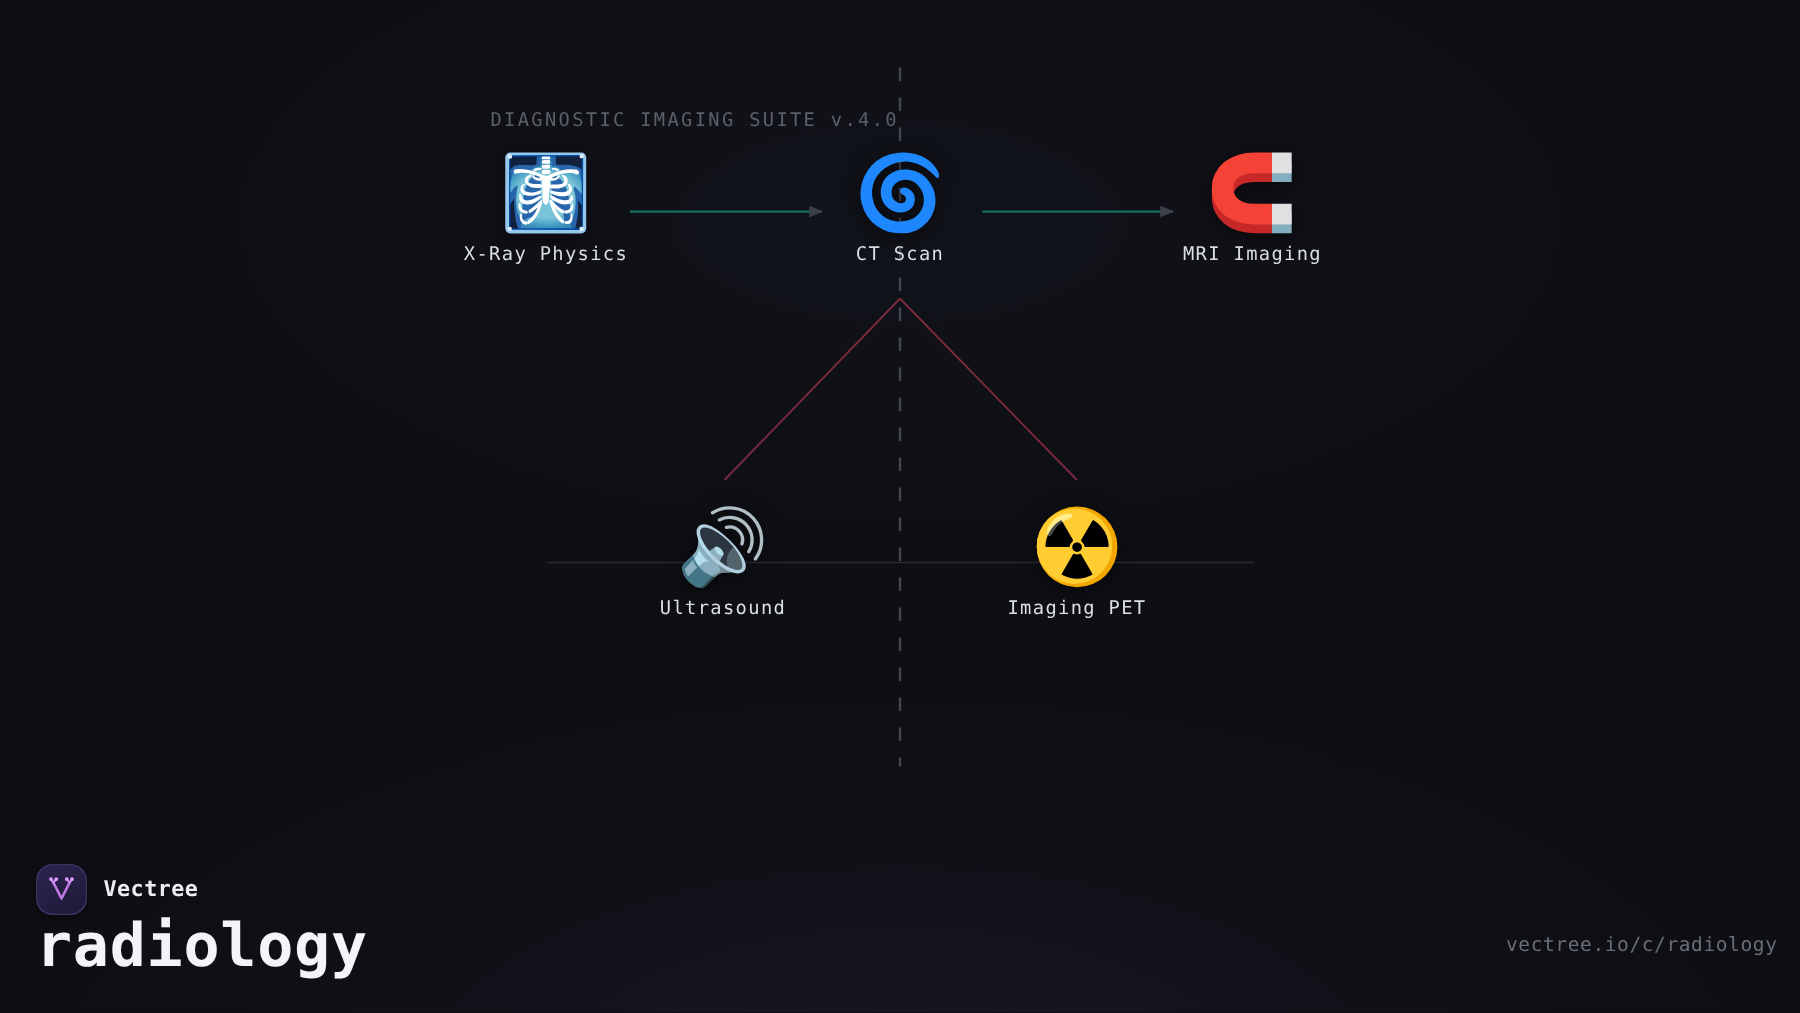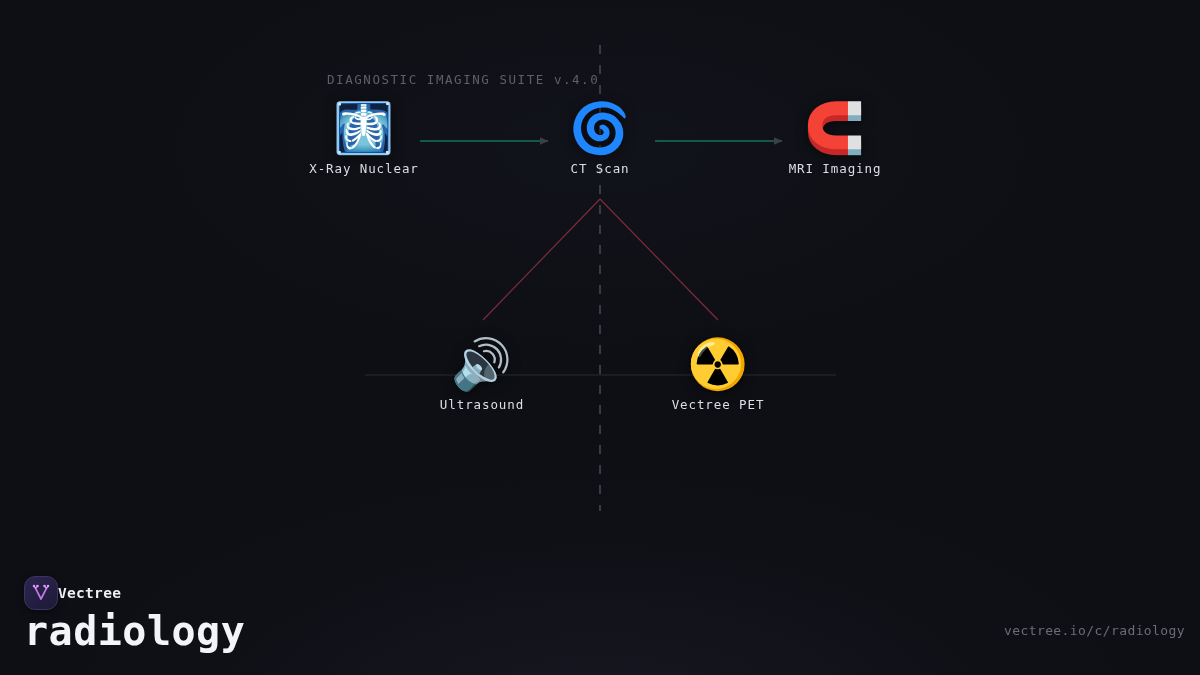--- a/index.html
+++ b/index.html
@@ -53,21 +53,21 @@
     letter-spacing:0.9px;
     color:#dcdfe5;
     white-space:nowrap;
     font-family:"DejaVu Sans Mono", monospace;
   }
 
   
   .brand-row {
     position:absolute;
     left:24px; top:576px;
-    display:flex; align-items:center; 
+    display:flex; align-items:center; gap:11px;
   }
   .brand-mark {
     width:34px; height:34px;
     border-radius:11px;
     background:linear-gradient(150deg,#2c2550 0%,#241f42 55%,#1d1936 100%);
     border:1px solid #3a3363;
     display:flex; align-items:center; justify-content:center;
     box-shadow:0 2px 7px rgba(0,0,0,0.45);
   }
   .brand-name {
@@ -115,41 +115,41 @@
     <line x1="600" y1="199" x2="718" y2="320" stroke="#7d2b3d" stroke-width="1.2"></line>
 
     <line x1="420" y1="141" x2="548" y2="141" stroke="#15705c" stroke-width="1.5" marker-end="url(#arrowhead)"></line>
     <line x1="655" y1="141" x2="782" y2="141" stroke="#15705c" stroke-width="1.5" marker-end="url(#arrowhead)"></line>
   </svg>
 
   <div class="suite-title">DIAGNOSTIC IMAGING SUITE v.4.0</div>
 
   <div class="node" style="left:364px; top:100px;">
     <span class="glyph">🩻</span>
-    <span class="label">X-Ray Nuclear</span>
+    <span class="label">X-Ray Physics</span>
   </div>
 
   <div class="node" style="left:600px; top:100px;">
     <span class="glyph">🌀</span>
     <span class="label">CT Scan</span>
   </div>
 
   <div class="node" style="left:835px; top:100px;">
     <span class="glyph">🧲</span>
     <span class="label">MRI Imaging</span>
   </div>
 
   <div class="node" style="left:482px; top:336px;">
     <span class="glyph">🔊</span>
     <span class="label">Ultrasound</span>
   </div>
 
   <div class="node" style="left:718px; top:336px;">
     <span class="glyph">☢️</span>
-    <span class="label">Vectree PET</span>
+    <span class="label">Imaging PET</span>
   </div>
 
   <div class="brand-row">
     <span class="brand-mark">
       <svg width="20" height="20" viewBox="0 0 20 20" xmlns="http://www.w3.org/2000/svg">
         <path d="M4.6 5.4 L10 16 L15.4 5.4" fill="none" stroke="#c07ae8" stroke-width="1.7" stroke-linecap="round" stroke-linejoin="round"></path>
         <path d="M4.6 5.4 L3.0 3.3 M4.6 5.4 L6.3 3.3" fill="none" stroke="#d58ff5" stroke-width="1.4" stroke-linecap="round"></path>
         <path d="M15.4 5.4 L13.7 3.3 M15.4 5.4 L17.0 3.3" fill="none" stroke="#d58ff5" stroke-width="1.4" stroke-linecap="round"></path>
         <circle cx="3.0" cy="3.0" r="1.25" fill="#e39cff"></circle>
         <circle cx="6.5" cy="3.0" r="1.25" fill="#e39cff"></circle>

